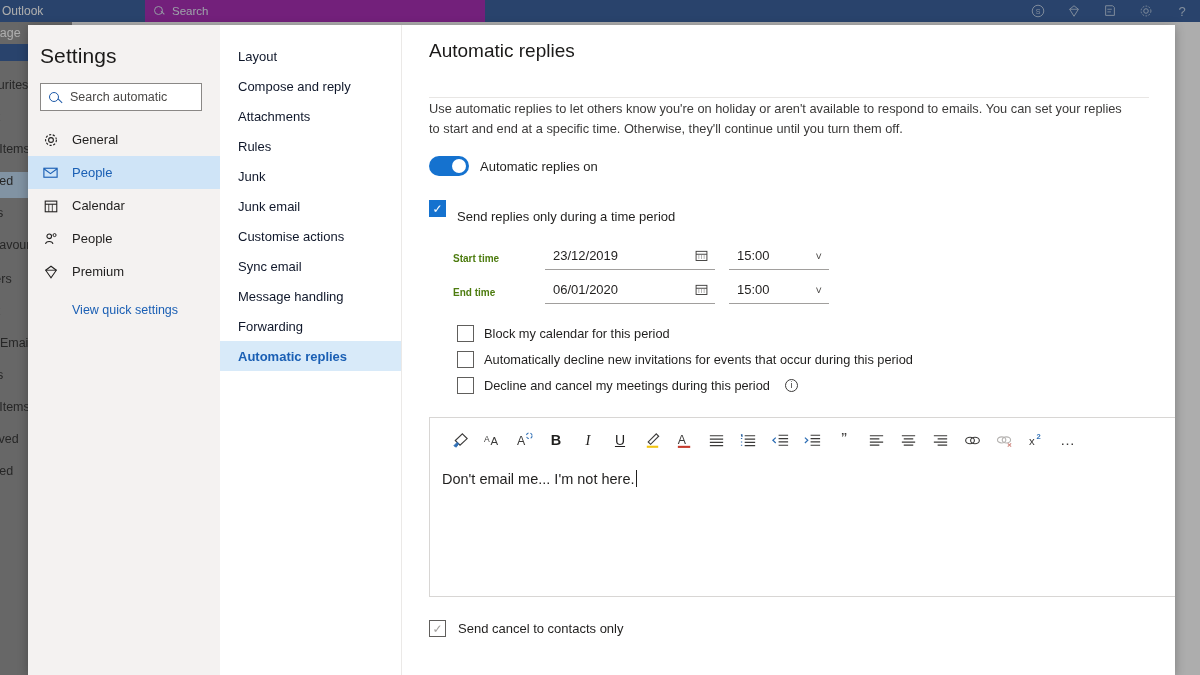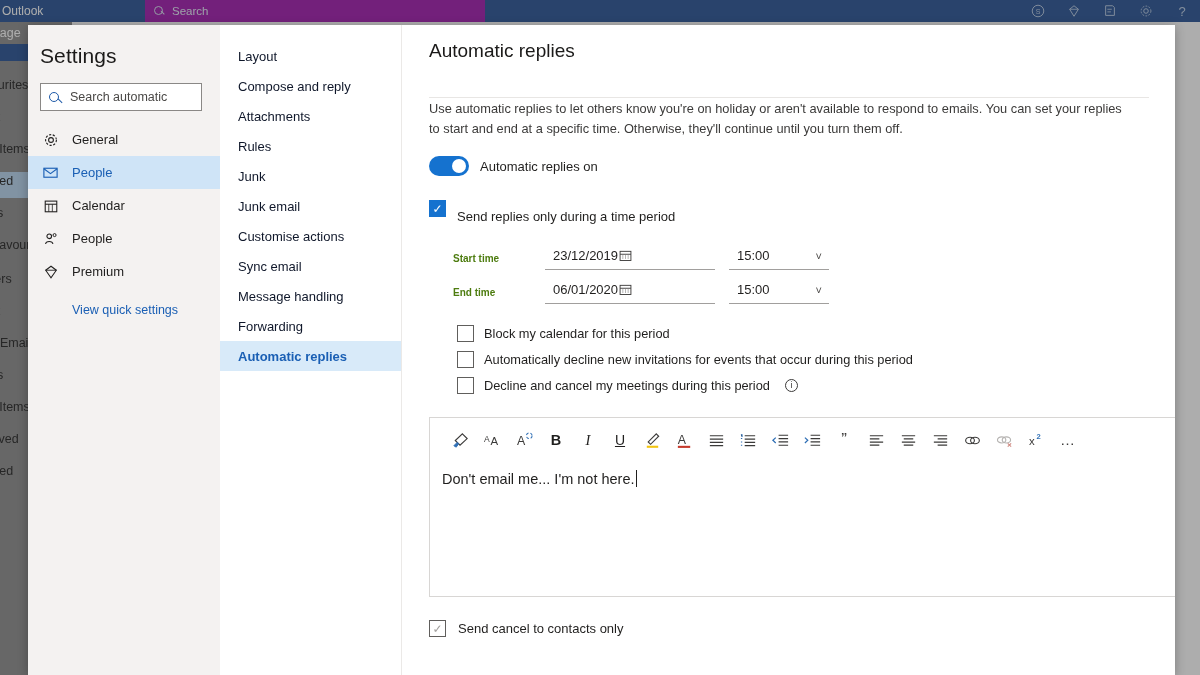--- a/index.html
+++ b/index.html
@@ -180,21 +180,21 @@
 
   #timeperiod-row { display: flex; align-items: center; gap: 11px; margin-top: 17px; }
   #timeperiod-label { font-size: 13px; color: #201f1e; margin-top: 16px; }
 
   
   #datetime-block { margin-top: 12px; padding-left: 24px; }
   .dt-row { display: flex; align-items: flex-end; height: 34px; }
   .dt-label { width: 92px; font-size: 10px; color: #4d7c0f; font-weight: 700; padding-bottom: 6px;}
   .dt-date {
     width: 170px; border-bottom: 1px solid #a19f9d; height: 28px;
-    display: flex; align-items: center; 
+    display: flex; align-items: center; justify-content: space-between;
     padding: 0 6px 0 8px;
   }
   .dt-date .dval { font-size: 13px; color: #201f1e; }
   .cal-ico { width: 15px; height: 15px; position: relative; }
   .cal-ico svg { display:block; }
   .dt-time {
     width: 100px; border-bottom: 1px solid #a19f9d; height: 28px; margin-left: 14px;
     display: flex; align-items: center; justify-content: space-between;
     padding: 0 7px 0 8px;
   }

